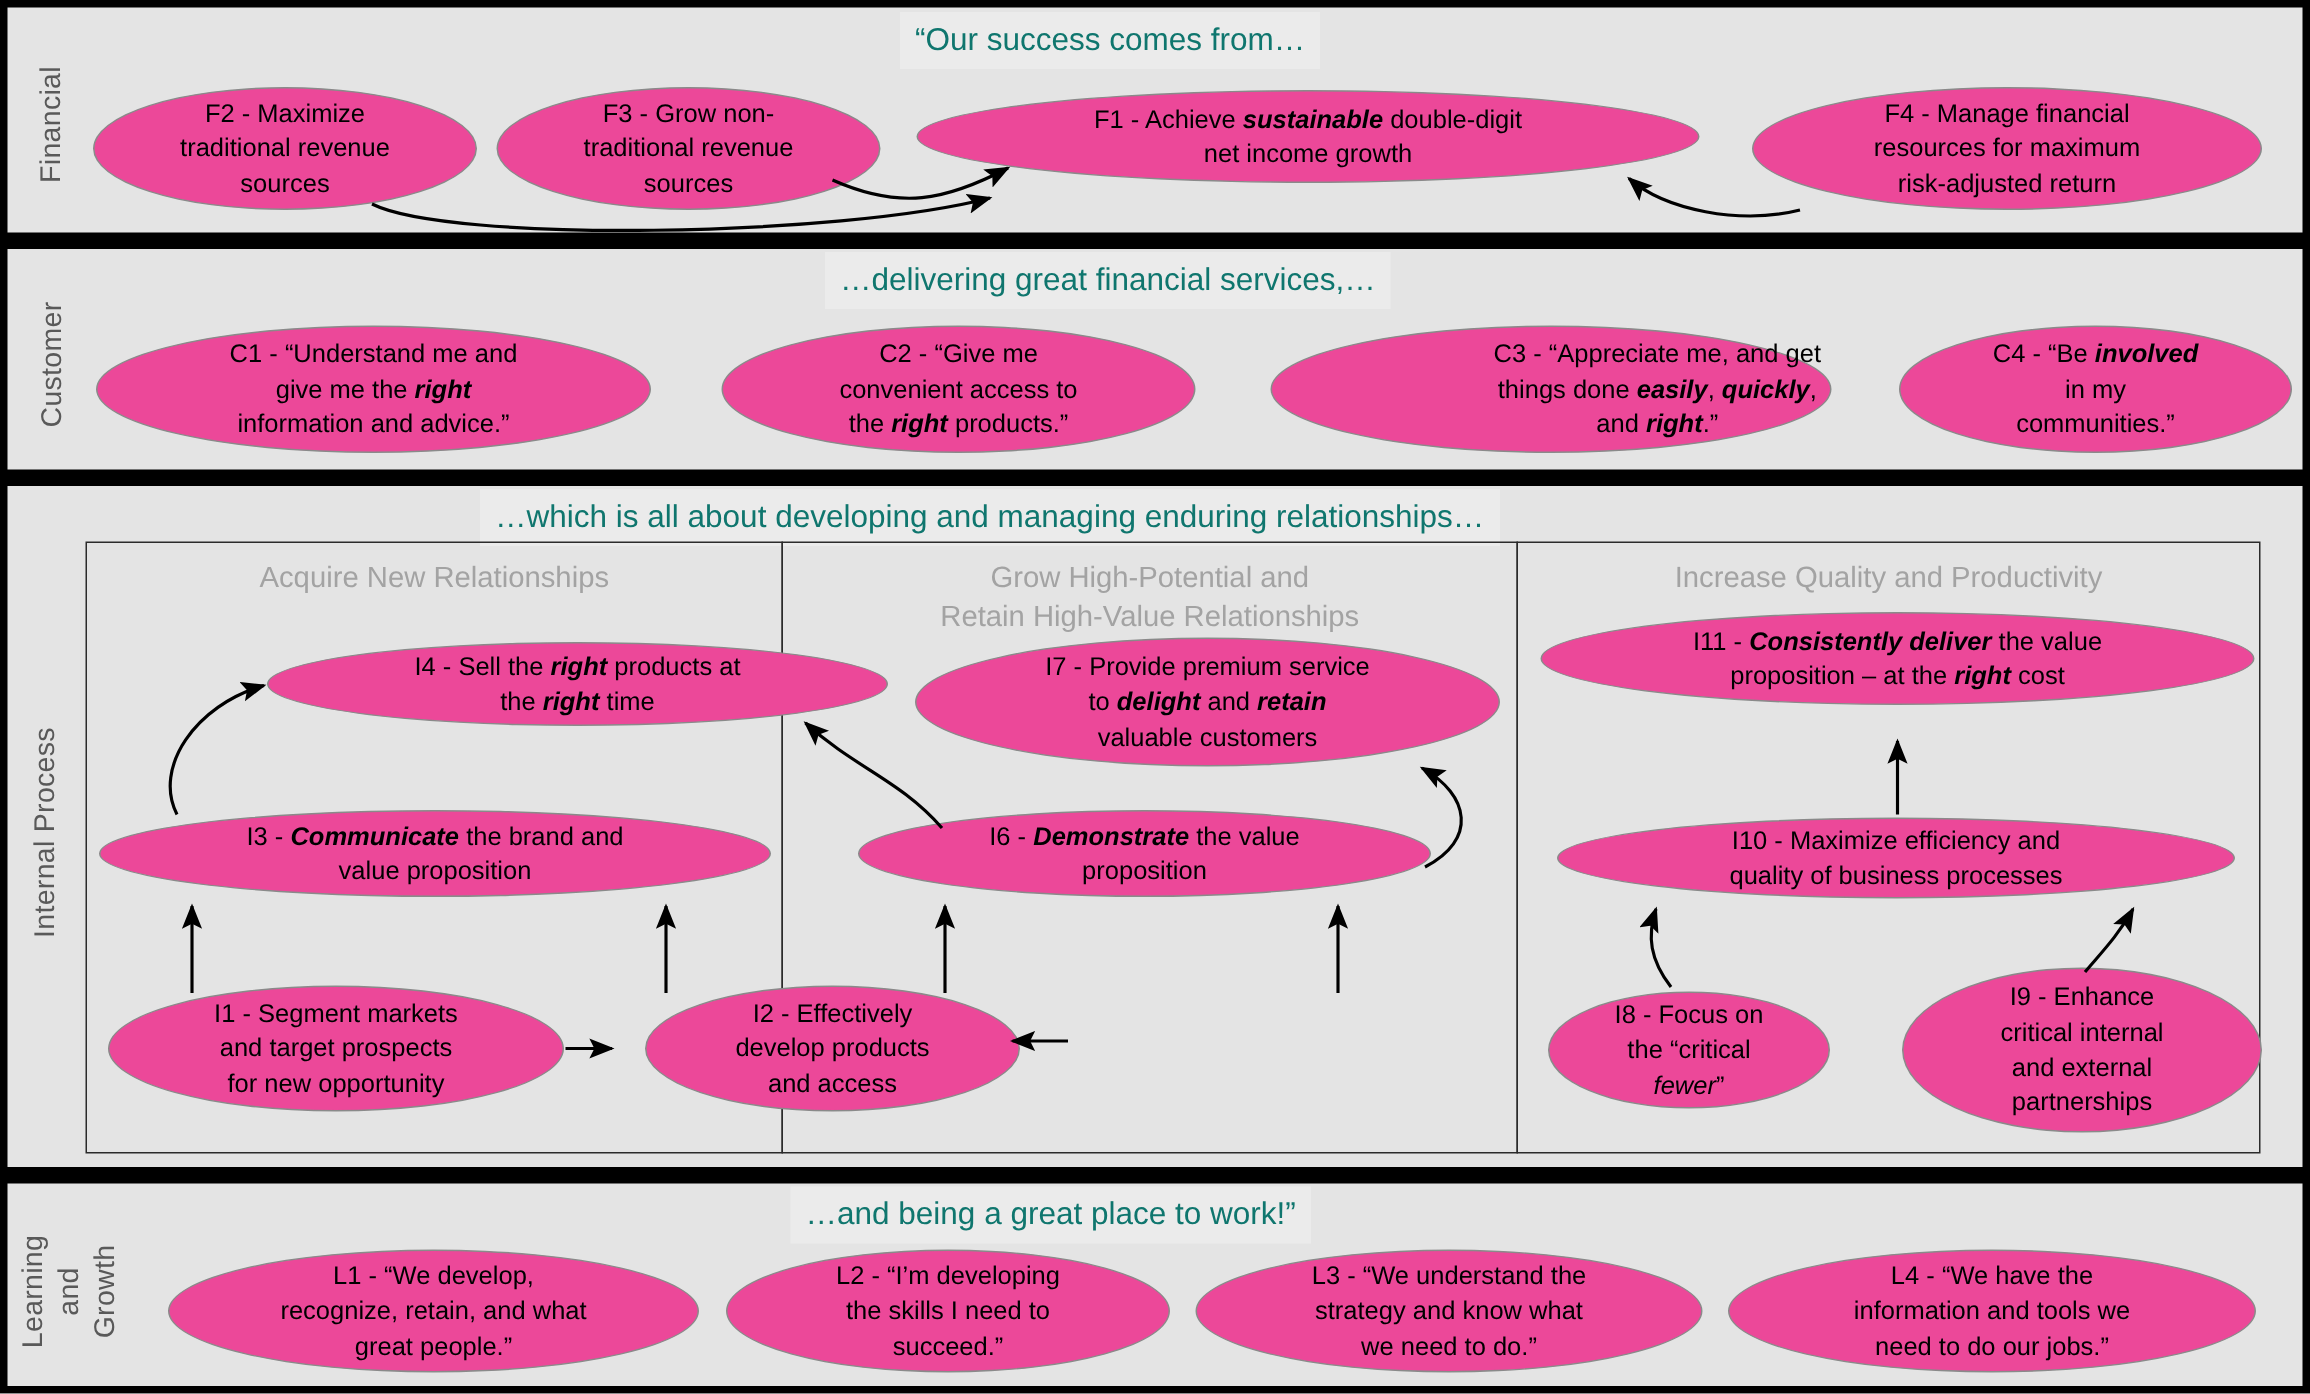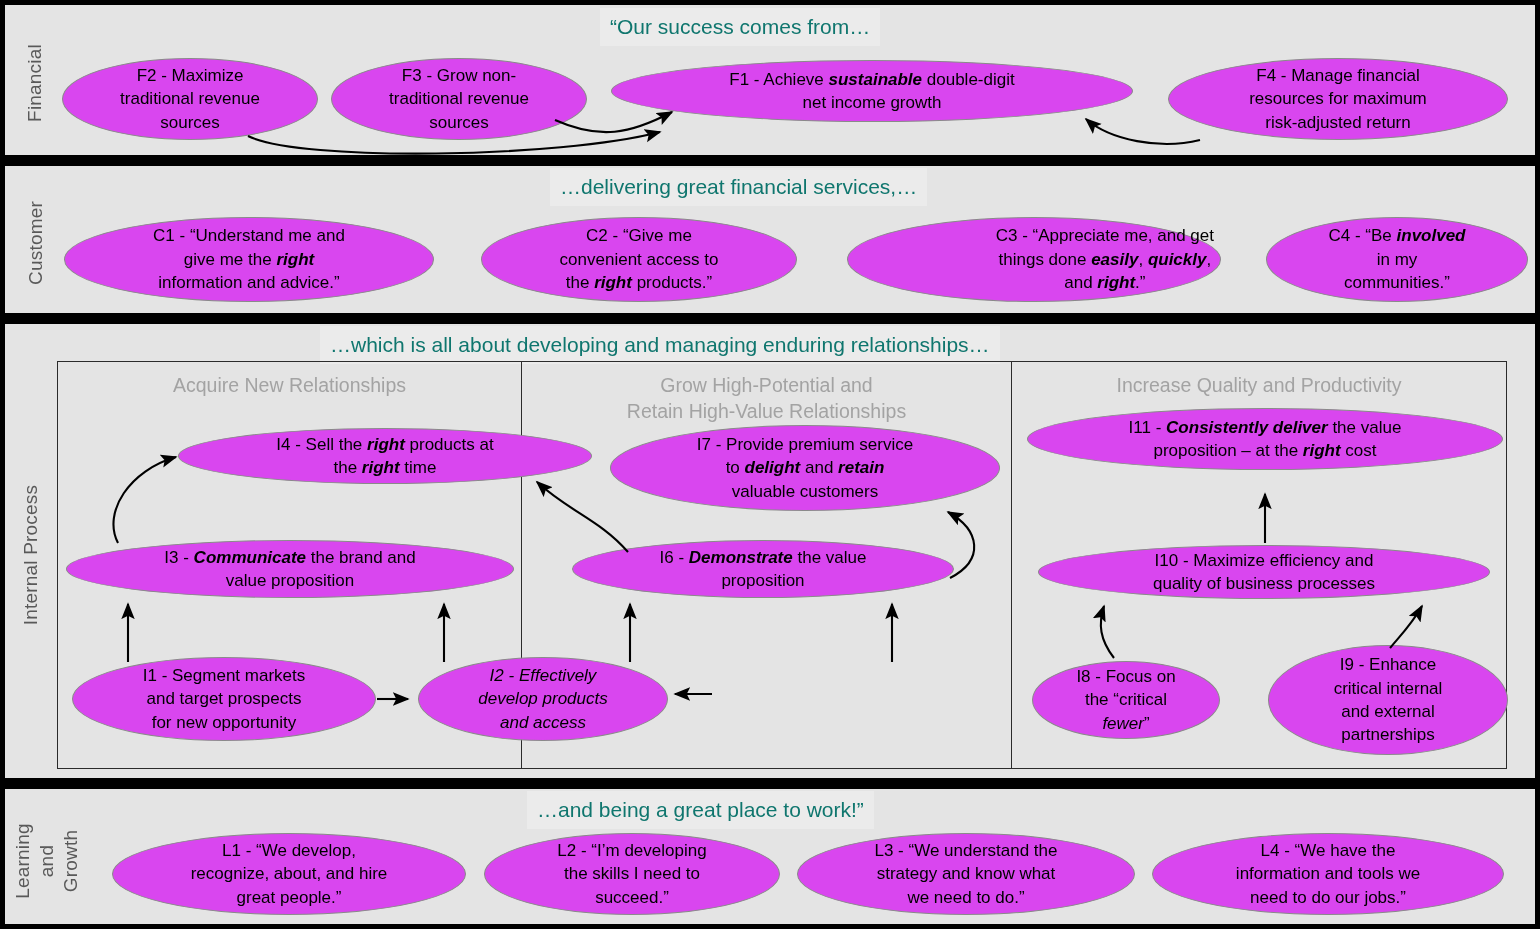--- a/index.html
+++ b/index.html
@@ -53,21 +53,21 @@
     position: absolute;
     color: #a3a3a3;
     font-size: 19.5px;
     text-align: center;
     line-height: 1.32;
   }
   .ell {
     position: absolute;
     border: 1.2px solid #8a8a8a;
     border-radius: 50%;
-    background: #d946ef;
+    background: #ec4899;
     box-sizing: border-box;
     display: flex;
     align-items: center;
     justify-content: center;
     text-align: center;
     color: #000000;
     font-size: 17px;
     line-height: 1.38;
     z-index: 3;
   }
@@ -189,21 +189,21 @@
   </div>
 
   <div class="ell" style="left:72px; top:657px; width:304px; height:84px;">
     <span class="t">
       <span>I1 - Segment markets</span><br>
       <span>and target prospects</span><br>
       <span>for new opportunity</span>
     </span>
   </div>
 
-  <div class="ell" style="left:418px; top:657px; width:250px; height:84px;font-style:italic;">
+  <div class="ell" style="left:430px; top:657px; width:250px; height:84px;">
     <span class="t">
       <span>I2 - Effectively</span><br>
       <span>develop products</span><br>
       <span>and access</span>
     </span>
   </div>
 
   <div class="ell" style="left:610px; top:425px; width:390px; height:86px;justify-content:center;">
     <span class="t">
       <span>I7 - Provide premium service</span><br>
@@ -253,21 +253,21 @@
 
   <div class="band" style="top:789px; height:135px;"></div>
   <div class="side-label rot" style="left:-32px; top:850px; width:110px;">Learning</div>
   <div class="side-label rot" style="left:-8px; top:850px; width:110px;">and</div>
   <div class="side-label rot" style="left:16px; top:850px; width:110px;">Growth</div>
   <div class="band-caption" style="left:527px; top:791px; height:38px; line-height:32px;">…and being a great place to work!”</div>
 
   <div class="ell" style="left:112px; top:833px; width:354px; height:82px;">
     <span class="t">
       <span>L1 - “We develop,</span><br>
-      <span>recognize, about, and hire</span><br>
+      <span>recognize, retain, and what</span><br>
       <span>great people.”</span>
     </span>
   </div>
 
   <div class="ell" style="left:484px; top:833px; width:296px; height:82px;">
     <span class="t">
       <span>L2 - “I’m developing</span><br>
       <span>the skills I need to</span><br>
       <span>succeed.”</span>
     </span>

